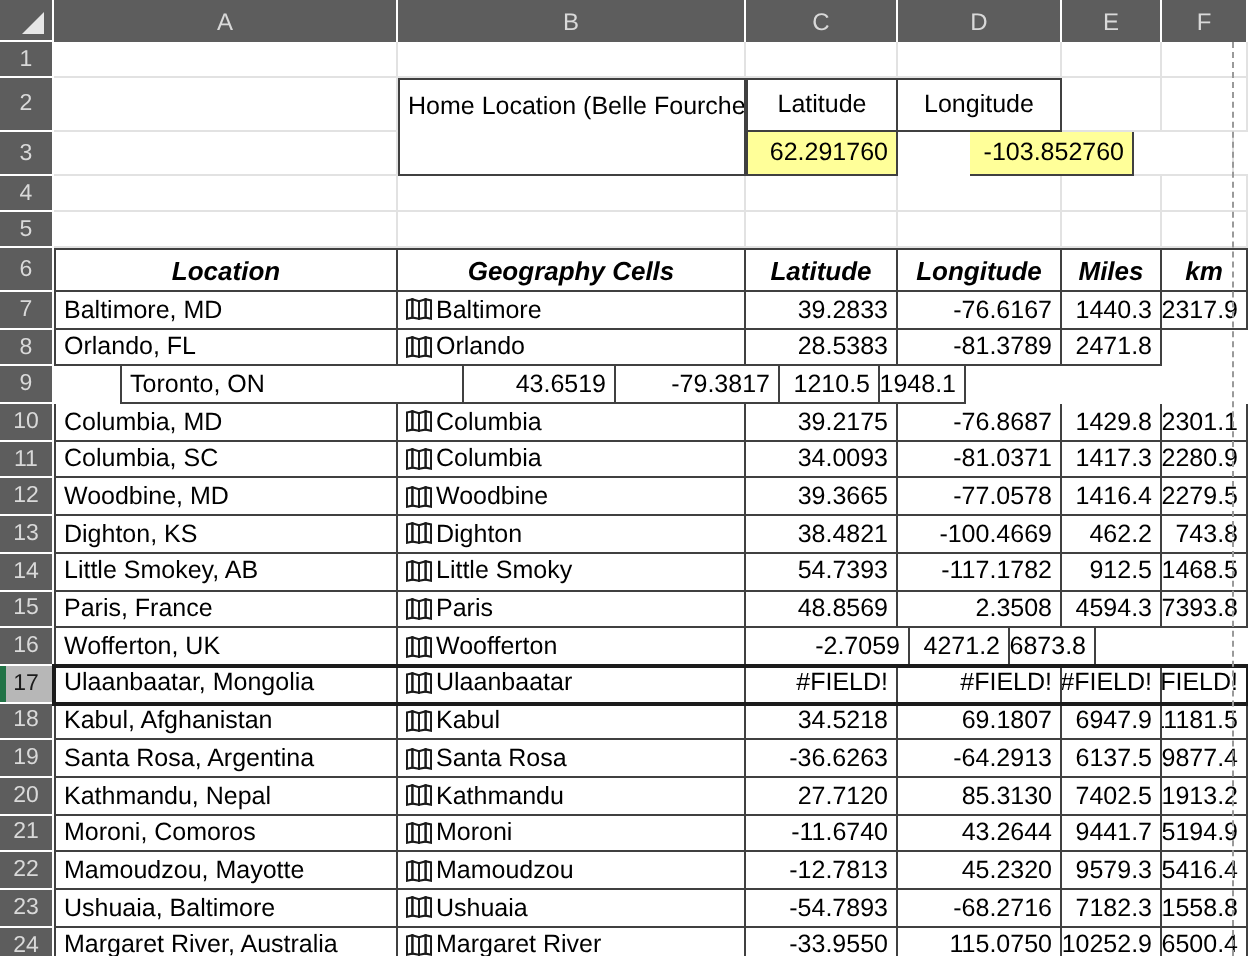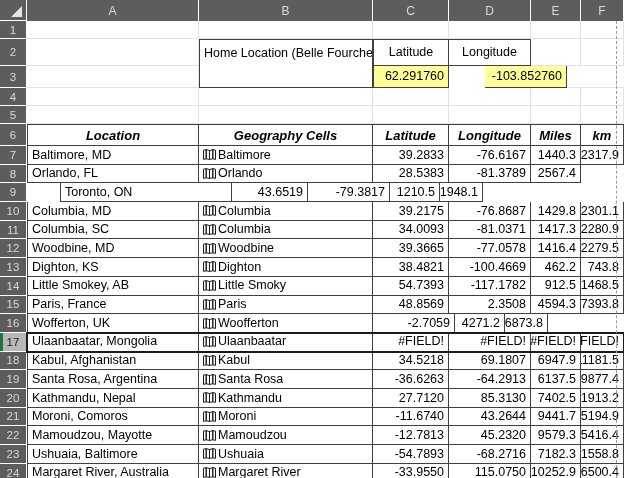--- a/index.html
+++ b/index.html
@@ -289,21 +289,21 @@
                   <path d="M3.2 0.6 L6.5 1.6 L6.5 10.4 L3.2 9.8 Z"></path>
                   <path d="M6.5 1.6 L9.8 0.6 L9.8 9.8 L6.5 10.4 Z"></path>
                   <path d="M9.8 0.6 L12.5 1.2 L12.5 10.4 L9.8 9.8 Z"></path>
                 </g>
               </svg>
             </span>
             <span>Orlando</span>
           </div>
           <div class="cell cC right" style="border-right: 1px solid rgb(64, 64, 64); border-bottom: 1px solid rgb(64, 64, 64);">28.5383</div>
           <div class="cell cD right" style="border-right: 1px solid rgb(64, 64, 64); border-bottom: 1px solid rgb(64, 64, 64);">-81.3789</div>
-          <div class="cell cE right" style="border-right: 1px solid rgb(64, 64, 64); border-bottom: 1px solid rgb(64, 64, 64);">2567.4</div>
+          <div class="cell cE right" style="border-right: 1px solid rgb(64, 64, 64); border-bottom: 1px solid rgb(64, 64, 64);">2471.8</div>
           <div class="cell cF right" style="border-right: 1px solid rgb(64, 64, 64); border-bottom: 1px solid rgb(64, 64, 64); margin-left: 44px;">2674.9</div>
         </div>
         <div class="row" style="height: 18.7px; padding-left: 33px;">
           <div class="cell cA lb" style="border-right: 1px solid rgb(64, 64, 64); border-bottom: 1px solid rgb(64, 64, 64);">Toronto, ON</div>
           <div class="cell cC right" style="border-right: 1px solid rgb(64, 64, 64); border-bottom: 1px solid rgb(64, 64, 64);">43.6519</div>
           <div class="cell cD right" style="border-right: 1px solid rgb(64, 64, 64); border-bottom: 1px solid rgb(64, 64, 64);">-79.3817</div>
           <div class="cell cE right" style="border-right: 1px solid rgb(64, 64, 64); border-bottom: 1px solid rgb(64, 64, 64);">1210.5</div>
           <div class="cell cF right" style="border-right: 1px solid rgb(64, 64, 64); border-bottom: 1px solid rgb(64, 64, 64);">1948.1</div>
         </div>
         <div class="row" style="height: 18.7px;">

